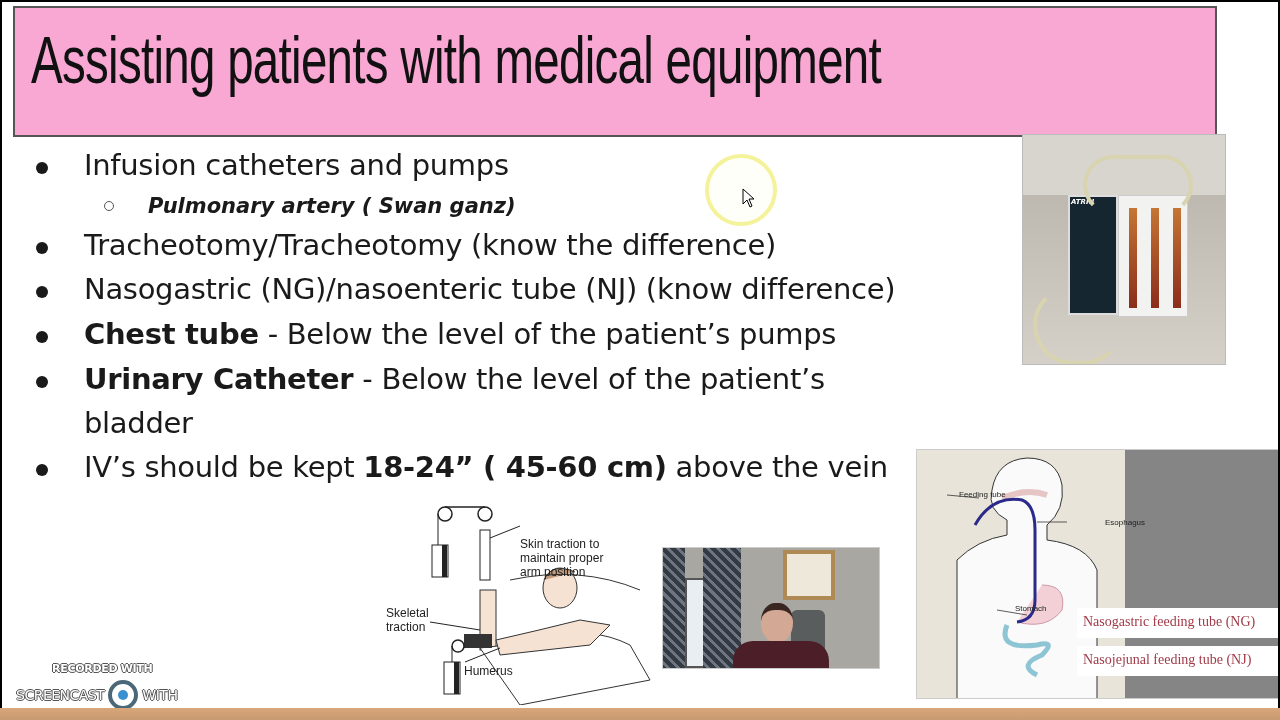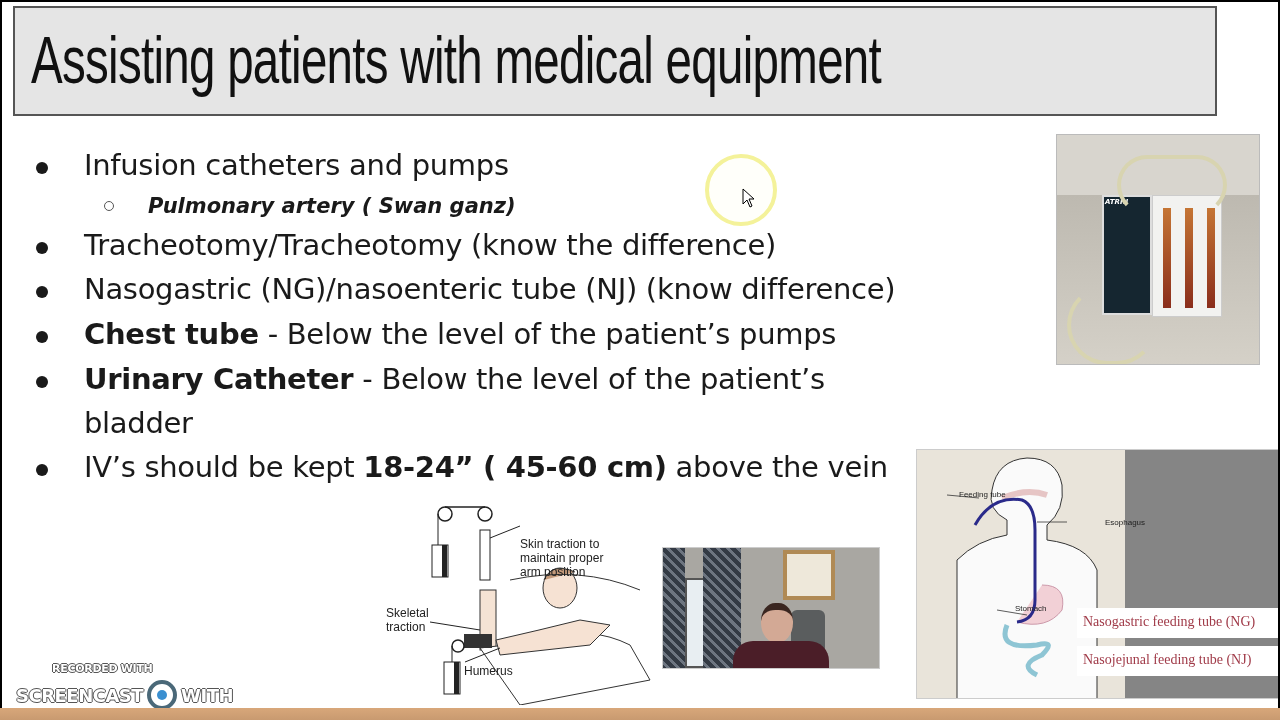--- a/index.html
+++ b/index.html
@@ -9,22 +9,22 @@
   .slide {
     position: absolute; left: 2px; top: 2px; width: 1276px; height: 708px;
     background: #ffffff; overflow: hidden;
   }
   .bottom-bar {
     position: absolute; left: 0; top: 708px; width: 1280px; height: 12px;
     background: linear-gradient(#d8a77a, #c89a70);
   }
 
   .title-box {
-    position: absolute; left: 11px; top: 4px; width: 1204px; height: 110px;
-    border: 2px solid #555; background: #e5e5e5;
+    position: absolute; left: 11px; top: 4px; width: 1204px; height: 131px;
+    border: 2px solid #555; background: #f9a8d4;
   }
   .title-text {
     position: absolute; left: 16px; top: 14px;
     font-family: "Liberation Sans Narrow", "Liberation Sans", sans-serif;
     font-size: 66px; color: #111; letter-spacing: -1px;
     transform: scaleX(0.72); transform-origin: left top;
     white-space: nowrap; font-weight: normal;
   }
 
   .bullets { position: absolute; left: 0; top: 140px; width: 960px; }
@@ -57,21 +57,21 @@
   .cursor-highlight {
     position: absolute; left: 703px; top: 152px; width: 72px; height: 72px;
     border-radius: 50%; border: 4px solid #f4f29a; background: rgba(255,255,220,0.15);
   }
   .cursor {
     position: absolute; left: 740px; top: 186px; width: 14px; height: 20px;
   }
 
   
   .photo-drain {
-    position: absolute; left: 1054px; top: 132px; width: 204px; height: 231px;
+    position: absolute; left: 1020px; top: 132px; width: 204px; height: 231px;
     background: #0f766e; border: 1px solid #bbb; overflow: hidden;
   }
   .photo-drain .floor { position:absolute; left:0; top:60px; width:100%; height:171px; background: linear-gradient(#bdb9b0,#d5d1c8); }
   .photo-drain .wall { position:absolute; left:0; top:0; width:100%; height:60px; background:#d8d5ce; }
   .photo-drain .unit-left { position:absolute; left:45px; top:60px; width:50px; height:120px; background:#152630; border:2px solid #ddd; }
   .photo-drain .unit-right { position:absolute; left:95px; top:60px; width:70px; height:122px; background:#f2f2f0; border:1px solid #ccc; }
   .photo-drain .col { position:absolute; top:12px; width:8px; height:100px; background:linear-gradient(#c57534,#8a2d1b); }
   .photo-drain .tube { position:absolute; border:4px solid #d8d4b0; border-radius:40px; }
   .photo-drain .brand { position:absolute; left:48px; top:63px; font-size:7px; color:#fff; font-weight:bold; font-style:italic; }
 
@@ -101,21 +101,21 @@
   }
   .ngdiagram .gray { position:absolute; left:208px; top:0; width:160px; height:250px; background:#858585; }
   .ngdiagram .label-strip { position:absolute; left:160px; height:30px; background:#fff; font-family:"Liberation Serif", serif; font-size:14px; color:#a03a48; padding:6px 0 0 6px; white-space:nowrap; }
   .ngdiagram .small { position:absolute; font-size:8px; color:#222; font-family:"Liberation Sans", sans-serif; white-space:nowrap;padding-left:36px; }
 
   
   .watermark { position: absolute; left: 14px; top: 660px; padding-left: 36px; }
   .wm-top { font-family:"DejaVu Sans", sans-serif; font-weight:bold; font-size:11px; color:#fff; letter-spacing:-0.3px;
     text-shadow: 1px 0 #555, -1px 0 #555, 0 1px #555, 0 -1px #555; white-space:nowrap; }
   .wm-bottom { position:absolute; top:18px; left:0; display:flex; align-items:center; white-space:nowrap; }
-  .wm-word { font-family:"DejaVu Sans", sans-serif; font-weight:bold; font-size:18px; color:#fff; letter-spacing:-0.5px;
+  .wm-word { font-family:"DejaVu Sans", sans-serif; font-weight:normal; font-size:14px; color:#fff; letter-spacing:-0.5px;
     text-shadow: 1px 0 #555, -1px 0 #555, 0 1px #555, 0 -1px #555; }
   .wm-logo { width:30px; height:30px; border-radius:50%; border:4px solid #4a6878; background:#fff; margin:0 4px; position:relative; }
   .wm-logo::after { content:""; position:absolute; left:6px; top:6px; width:10px; height:10px; border-radius:50%; background:#3a8fd0; }
 </style>
 </head>
 <body>
 
 <div class="slide">
 
   <div class="title-box">

